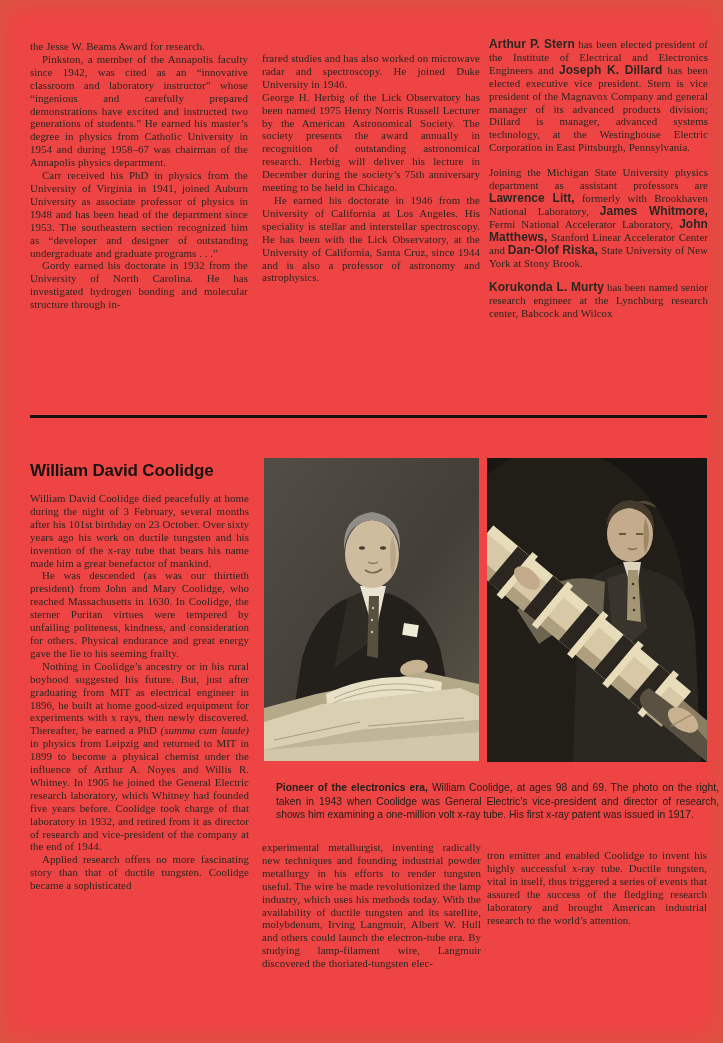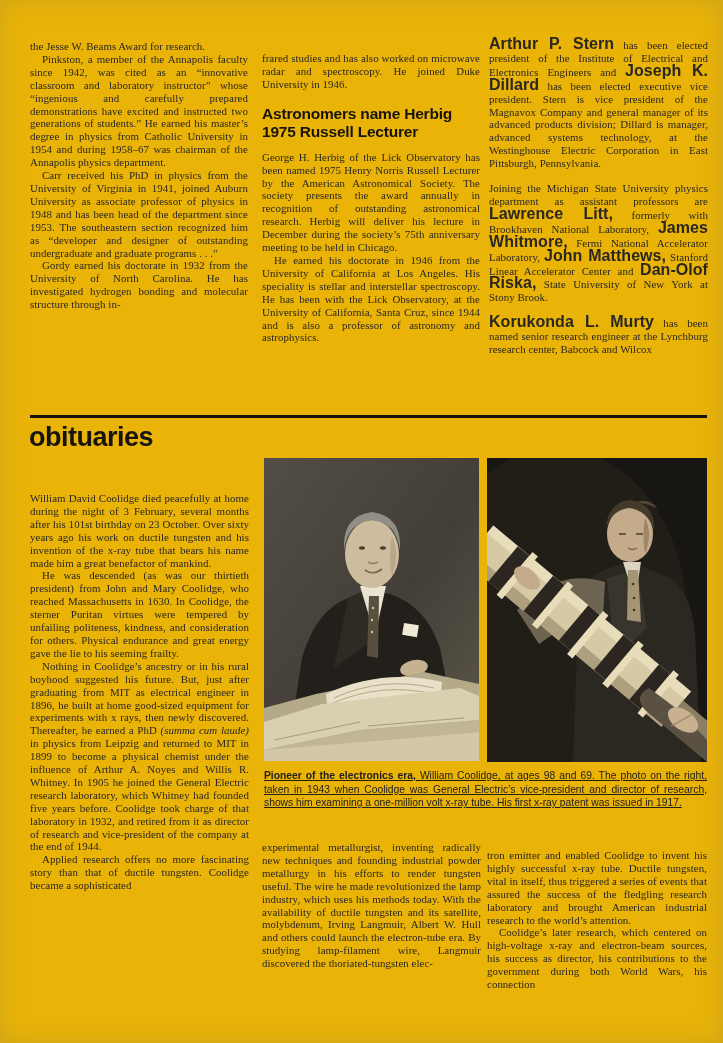--- a/index.html
+++ b/index.html
@@ -3,21 +3,21 @@
 <meta charset="utf-8">
 <style>
   html,body{margin:0;padding:0;}
   body{
     width:723px;height:1043px;
     font-family:"Liberation Serif","DejaVu Serif",serif;
     background:#eae3c7;
   }
   .page{
     position:relative;width:723px;height:1043px;overflow:hidden;
-    background:#eab308;
+    background:#ef4444;
     box-shadow:inset 0 0 26px rgba(150,138,60,.35);
   }
   .col{
     position:absolute;width:218px;
     font-size:10.9px;line-height:12.9px;
     color:#2a2720;text-align:justify;letter-spacing:.05px;
   }
   .para{margin:0;}
   .para.indent{text-indent:12px;}
   .spaced .para + .para{margin-top:12px;}
@@ -41,65 +41,63 @@
     font-size:17px;font-weight:bold;color:#17140f;letter-spacing:-.2px;
   }
   .obit-col1{left:30px;top:492px;width:219px;}
   .obit-col2{left:262px;top:841px;width:219px;}
   .obit-col3{left:487px;top:849px;width:220px;}
   .photo{position:absolute;margin:0;padding:0;}
   .photo svg{display:block;}
   .photo-left{left:264px;top:458px;width:215px;height:303px;}
   .photo-right{left:487px;top:458px;width:220px;height:304px;}
   .caption{
-    position:absolute;left:264px;top:769px;width:443px;margin:0;
-    font-family:"Liberation Sans","DejaVu Sans",sans-serif;
-    font-size:10.3px;line-height:13.6px;color:#23201a;text-align:justify;text-decoration:underline;
+    position:absolute;left:264px;top:769px;width:443px;margin:12px;
+    font-family:"Liberation Sans","DejaVu Sans",sans-serif;
+    font-size:10.3px;line-height:13.6px;color:#23201a;text-align:justify;
   }
   footer{
     position:absolute;left:30px;top:1012px;width:400px;
     font-family:"Liberation Sans","DejaVu Sans",sans-serif;color:#23201a;margin-top:48px;
   }
   .pagenum{font-size:13.5px;font-weight:bold;margin-right:22px;}
   .pub{font-size:10.5px;letter-spacing:.8px;word-spacing:2px;}
-  b{font-family:"Liberation Sans","DejaVu Sans",sans-serif;font-size:16px;font-weight:bold;}
+  b{font-family:"Liberation Sans","DejaVu Sans",sans-serif;font-size:12px;font-weight:bold;}
   .caption b{font-size:10.3px;}
 </style>
 </head>
 <body>
 
 <div class="page">
 
   <div class="col col1">
       <p class="para"><span>the Jesse W. Beams Award for research.</span></p>
       <p class="para indent"><span>Pinkston, a member of the Annapolis faculty since 1942, was cited as an “innovative classroom and laboratory instructor” whose “ingenious and carefully prepared demonstrations have excited and instructed two generations of students.”  He earned his master’s degree in physics from Catholic University in 1954 and during 1958–67 was chairman of the Annapolis physics department.</span></p>
       <p class="para indent"><span>Carr received his PhD in physics from the University of Virginia in 1941, joined Auburn University as associate professor of physics in 1948 and has been head of the department since 1953.  The southeastern section recognized him as “developer and designer of outstanding undergraduate and graduate programs . . .”</span></p>
       <p class="para indent"><span>Gordy earned his doctorate in 1932 from the University of North Carolina. He has investigated hydrogen bonding and molecular structure through in-</span></p>
     </div>
 
   <div class="col col2">
     <div>
         <p class="para"><span>frared studies and has also worked on microwave radar and spectroscopy.  He joined Duke University in 1946.</span></p>
       </div>
-    <h2 class="headline">Astronomers name Herbig
-1975 Russell Lecturer</h2>
     <div>
         <p class="para"><span>George H. Herbig of the Lick Observatory has been named 1975 Henry Norris Russell Lecturer by the American Astronomical Society.  The society presents the award annually in recognition of outstanding astronomical research. Herbig will deliver his lecture in December during the society’s 75th anniversary meeting to be held in Chicago.</span></p>
         <p class="para indent"><span>He earned his doctorate in 1946 from the University of California at Los Angeles.  His speciality is stellar and interstellar spectroscopy.  He has been with the Lick Observatory, at the University of California, Santa Cruz, since 1944 and is also a professor of astronomy and astrophysics.</span></p>
       </div>
   </div>
 
   <div class="col col3 spaced">
       <p class="para"><b>Arthur P. Stern</b><span> has been elected president of the Institute of Electrical and Electronics Engineers and </span><b>Joseph K. Dillard</b><span> has been elected executive vice president.  Stern is vice president of the Magnavox Company and general manager of its advanced products division; Dillard is manager, advanced systems technology, at the Westinghouse Electric Corporation in East Pittsburgh, Pennsylvania.</span></p>
       <p class="para"><span>Joining the Michigan State University physics department as assistant professors are </span><b>Lawrence Litt,</b><span> formerly with Brookhaven National Laboratory, </span><b>James Whitmore,</b><span> Fermi National Accelerator Laboratory, </span><b>John Matthews,</b><span> Stanford Linear Accelerator Center and </span><b>Dan-Olof Riska,</b><span> State University of New York at Stony Brook.</span></p>
       <p class="para"><b>Korukonda L. Murty</b><span> has been named senior research engineer at the Lynchburg research center, Babcock and Wilcox</span></p>
     </div>
 
   <div class="rule"></div>
-  <h1 class="obit-title">obituaries</h1>
+  <h3 class="obit-name">William David Coolidge</h3>
 
   <div class="col obit-col1">
       <p class="para"><span>William David Coolidge died peacefully at home during the night of 3 February, several months after his 101st birthday on 23 October.  Over sixty years ago his work on ductile tungsten and his invention of the x-ray tube that bears his name made him a great benefactor of mankind.</span></p>
       <p class="para indent"><span>He was descended (as was our thirtieth president) from John and Mary Coolidge, who reached Massachusetts in 1630.  In Coolidge, the sterner Puritan virtues were tempered by unfailing politeness, kindness, and consideration for others.  Physical endurance and great energy gave the lie to his seeming frailty.</span></p>
       <p class="para indent"><span>Nothing in Coolidge’s ancestry or in his rural boyhood suggested his future. But, just after graduating from MIT as electrical engineer in 1896, he built at home good-sized equipment for experiments with x rays, then newly discovered.  Thereafter, he earned a PhD </span><i>(summa cum laude)</i><span> in physics from Leipzig and returned to MIT in 1899 to become a physical chemist under the influence of Arthur A. Noyes and Willis R. Whitney.  In 1905 he joined the General Electric research laboratory, which Whitney had founded five years before.  Coolidge took charge of that laboratory in 1932, and retired from it as director of research and vice-president of the company at the end of 1944.</span></p>
       <p class="para indent"><span>Applied research offers no more fascinating story than that of ductile tungsten.  Coolidge became a sophisticated</span></p>
     </div>
 
   <figure class="photo photo-left">
     <svg width="215" height="303" viewBox="0 0 215 303">
@@ -196,21 +194,20 @@
     </svg>
   </figure>
 
   <p class="caption"><b>Pioneer of the electronics era,</b><span> William Coolidge, at ages 98 and 69.  The photo on the right, taken in 1943 when Coolidge was General Electric’s vice-president and director of research, shows him examining a one-million volt x-ray tube.  His first x-ray patent was issued in 1917.</span></p>
 
   <div class="col obit-col2">
       <p class="para"><span>experimental metallurgist, inventing radically new techniques and founding industrial powder metallurgy in his efforts to render tungsten useful.  The wire he made revolutionized the lamp industry, which uses his methods today. With the availability of ductile tungsten and its satellite, molybdenum, Irving Langmuir, Albert W. Hull and others could launch the electron-tube era.  By studying lamp-filament wire, Langmuir discovered the thoriated-tungsten elec-</span></p>
     </div>
   <div class="col obit-col3">
       <p class="para"><span>tron emitter and enabled Coolidge to invent his highly successful x-ray tube. Ductile tungsten, vital in itself, thus triggered a series of events that assured the success of the fledgling research laboratory and brought American industrial research to the world’s attention.</span></p>
-      <p class="para indent"><span>Coolidge’s later research, which centered on high-voltage x-ray and electron-beam sources, his success as director, his contributions to the government during both World Wars, his connection</span></p>
     </div>
 
   <footer>
     <span class="pagenum">66</span>
     <span class="pub">PHYSICS TODAY / MAY  1975</span>
   </footer>
 
 </div>
 
 </body></html>

